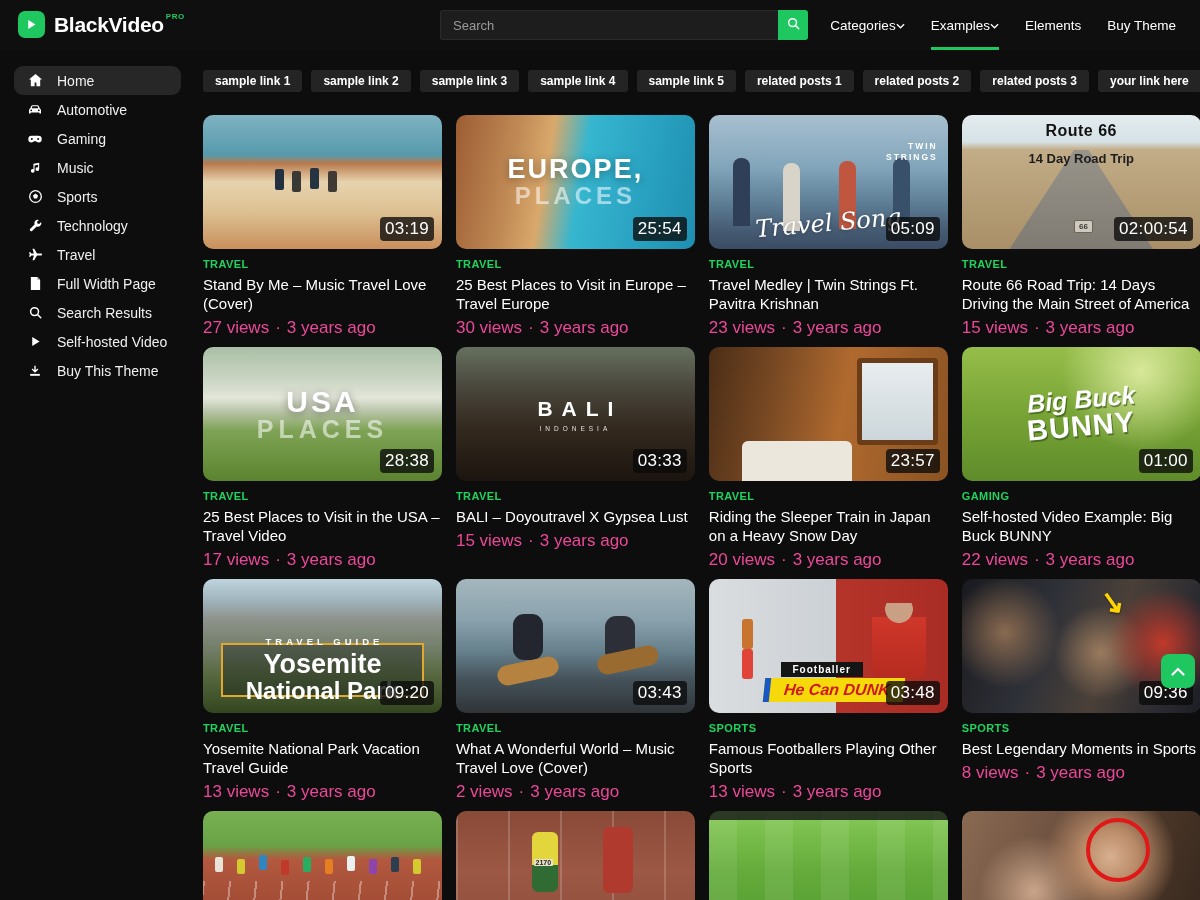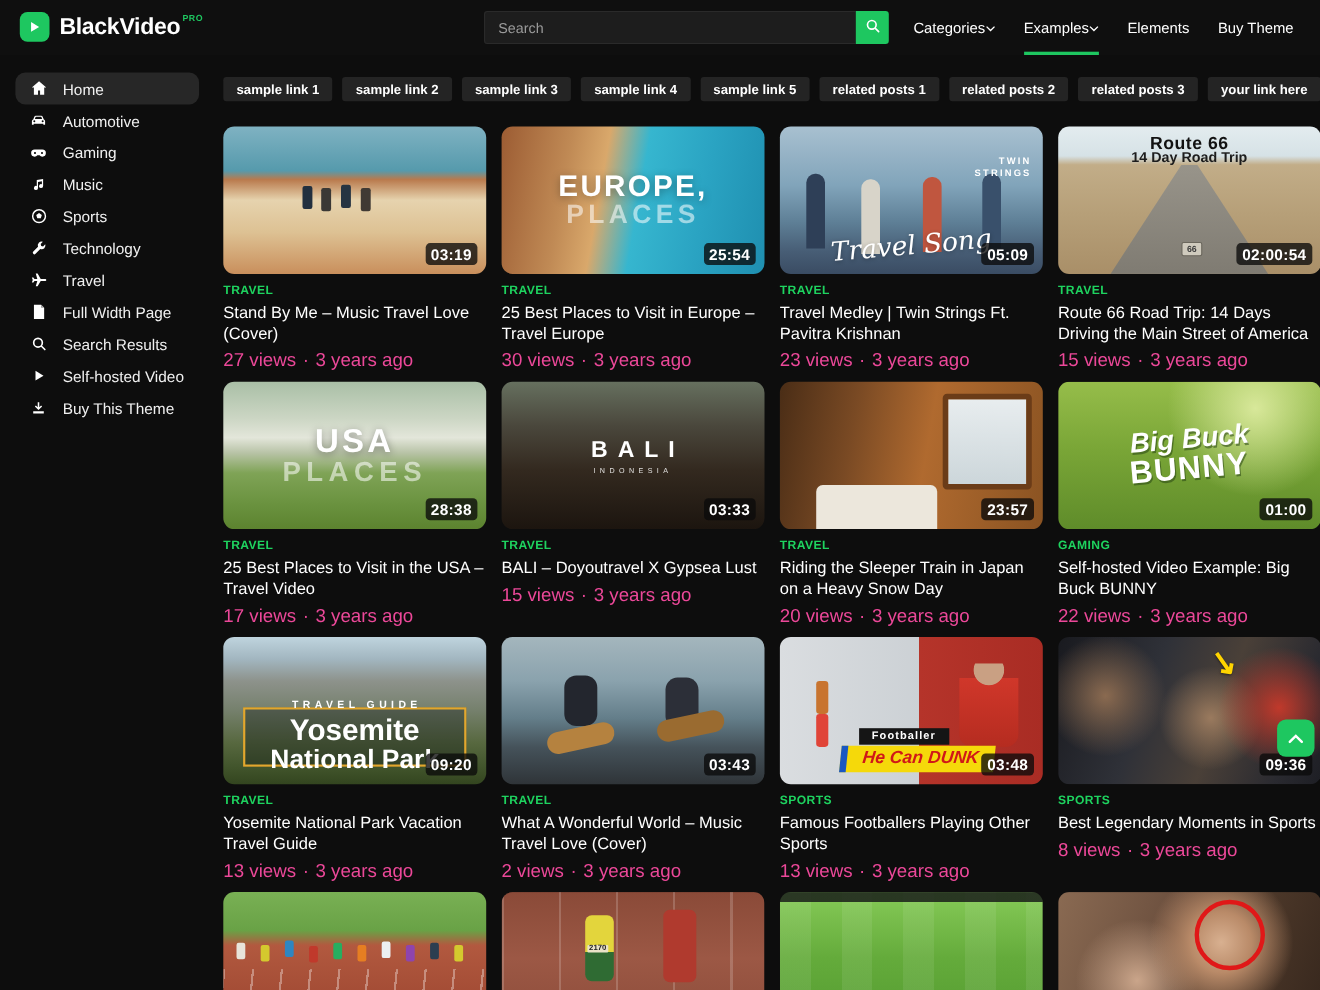--- a/index.html
+++ b/index.html
@@ -34,21 +34,21 @@
 
   .main { flex:1; padding:20px 17px 0 8px; }
 
   .tagrow { display:flex; gap:9px; margin-bottom:23px; }
   .tag { background:#242424; color:#fff; font-size:12px; font-weight:700; padding:4px 12px; border-radius:3px; cursor:pointer; white-space:nowrap; }
 
   .grid { display:grid; grid-template-columns:repeat(4, 1fr); column-gap:14px; }
   .card { margin-bottom:9px; cursor:pointer; }
 
   .thumb { position:relative; height:134px; border-radius:10px; overflow:hidden; }
-  .dur { position:absolute; right:8px; bottom:8px; background:rgba(10,10,10,.78); color:#fff; font-size:14px; font-weight:700; padding:2px 5px; border-radius:4px; letter-spacing:.3px; }
+  .dur { position:absolute; right:8px; bottom:8px; background:rgba(10,10,10,.78); color:#fff; font-size:17px; font-weight:400; padding:2px 5px; border-radius:4px; letter-spacing:.3px; }
 
   .cat { margin-top:9px; color:#1ed35f; font-size:11px; font-weight:700; letter-spacing:.4px; }
   .vtitle { margin-top:5px; font-size:15px; line-height:19px; font-weight:500; color:#fff;
             display:-webkit-box; -webkit-line-clamp:2; -webkit-box-orient:vertical; overflow:hidden; }
   .vmeta { margin-top:5px; font-size:17px; color:#ec4899; display:flex; align-items:center; }
   .vmeta .dot { margin:0 6px; }
 
   
   .t0 { background:linear-gradient(180deg,#7fb2c2 0%,#569aac 30%,#b97a4d 36%,#e6d3ae 50%,#ddc193 72%,#c98f5c 100%); }
   .t0::before { content:""; position:absolute; left:30%; top:40%; width:9px; height:21px; border-radius:2px; background:#22303f;
@@ -62,21 +62,21 @@
   .t2 { background:linear-gradient(180deg,#a8c0d0 0%,#81a4ba 40%,#5e7f96 65%,#475d75 85%,#3a4c63 100%); }
   .t2::before { content:""; position:absolute; left:10%; top:32%; width:17px; height:68px; border-radius:8px 8px 0 0; background:#2e3f57;
     box-shadow:50px 5px 0 #d8d4c9, 106px 3px 0 #c0563f, 160px 0 0 #39506b; }
   .t2 .bandlogo { position:absolute; right:10px; top:26px; text-align:right; font-size:8.5px; font-weight:700; letter-spacing:2px; line-height:1.35; color:#fff; }
   .t2 .script { position:absolute; left:0; right:0; bottom:12px; text-align:center; font-family:"DejaVu Serif", serif; font-style:italic; font-size:24px; color:#fff; transform:rotate(-5deg); text-shadow:0 1px 4px rgba(0,0,0,.3); }
 
   .t3 { background:linear-gradient(180deg,#e3ecef 0%,#d6e2e6 20%,#c2ad88 26%,#b69f78 60%,#a98f68 100%); }
   .t3::before { content:""; position:absolute; left:0; right:0; top:26%; bottom:0; background:linear-gradient(#98948a,#7f7b72);
     clip-path:polygon(47% 0,53% 0,80% 100%,20% 100%); }
   .t3 .rt { position:absolute; top:7px; left:0; right:0; text-align:center; color:#121212; font-size:16px; font-weight:800; letter-spacing:.5px; }
-  .t3 .rs { position:absolute; top:20px; left:0; right:0; text-align:center; color:#1d1d1d; font-size:13px; font-weight:700; }
+  .t3 .rs { position:absolute; top:36px; left:0; right:0; text-align:center; color:#1d1d1d; font-size:13px; font-weight:700; }
   .t3 .shield { position:absolute; left:47%; bottom:16px; background:#cfcabd; color:#3a3a3a; border:1px solid #6a665c; font-size:8px; font-weight:700; padding:1px 4px; border-radius:2px; }
 
   .t4 { background:linear-gradient(180deg,#a9bfa6 0%,#ccd6c4 25%,#e3e6da 38%,#b9c4a8 48%,#7fa356 62%,#6b9340 82%,#5c832f 100%);
         display:flex; flex-direction:column; align-items:center; justify-content:center; }
   .t4 .big { font-size:30px; font-weight:800; letter-spacing:3px; text-shadow:0 2px 8px rgba(0,0,0,.4); }
   .t4 .ghost { font-size:25px; font-weight:700; letter-spacing:5px; color:rgba(255,255,255,.55); margin-top:-4px; }
 
   .t5 { background:linear-gradient(180deg,#66705f 0%,#4a473c 30%,#33291f 60%,#1c150f 100%);
         display:flex; flex-direction:column; align-items:center; justify-content:center; }
   .t5 .big { font-size:21px; font-weight:600; letter-spacing:9px; text-indent:9px; }

